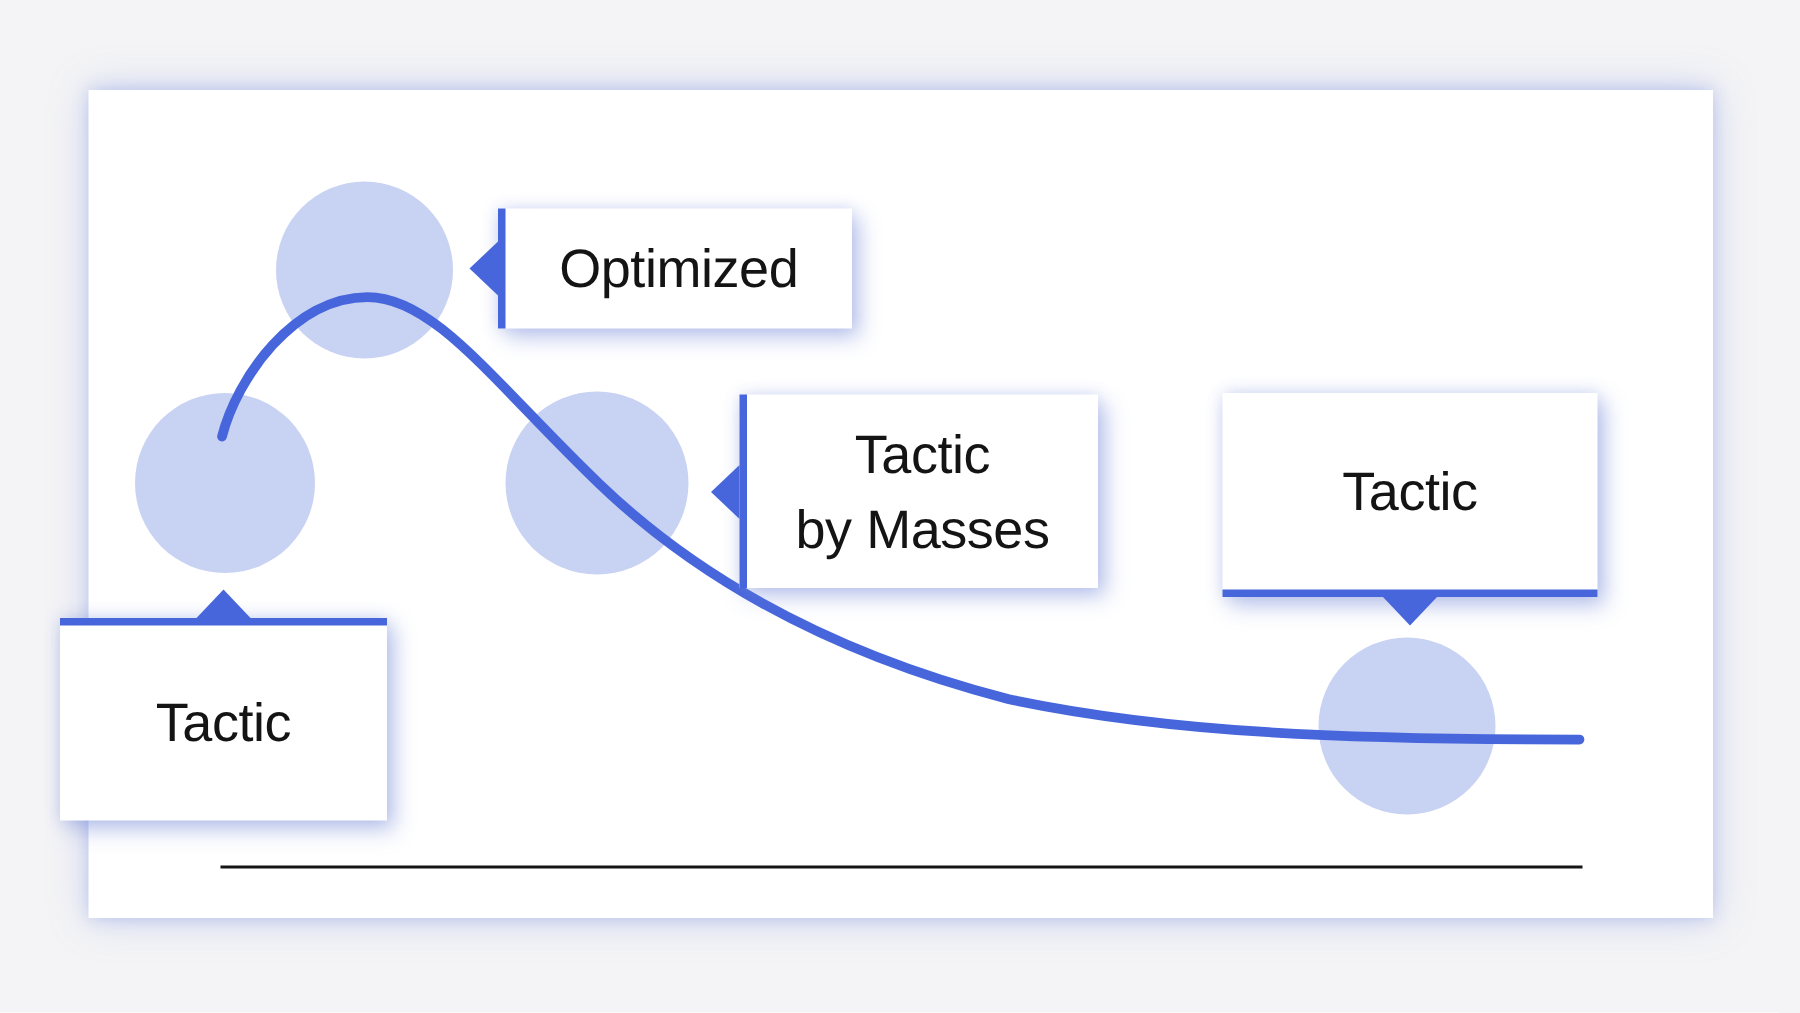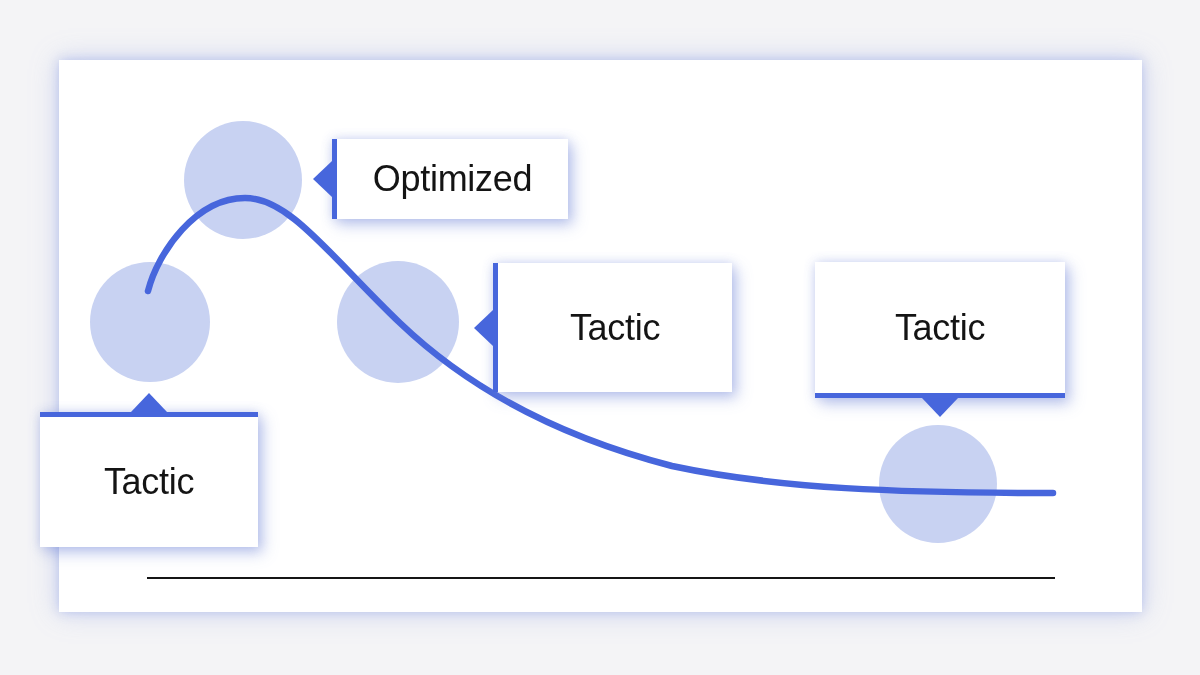--- a/index.html
+++ b/index.html
@@ -105,20 +105,21 @@
   </div>
 
   <div class="label-box box-optimized">
     <span class="ptr ptr-left"></span>
     <span class="line">Optimized</span>
   </div>
 
   <div class="label-box box-adopted">
     <span class="ptr ptr-left"></span>
     <span class="line">Tactic</span>
+    <span class="line">by Masses</span>
   </div>
 
   <div class="label-box box-fatigues">
     <span class="ptr ptr-down"></span>
     <span class="line">Tactic</span>
   </div>
 
 </div>
 
 </body></html>

